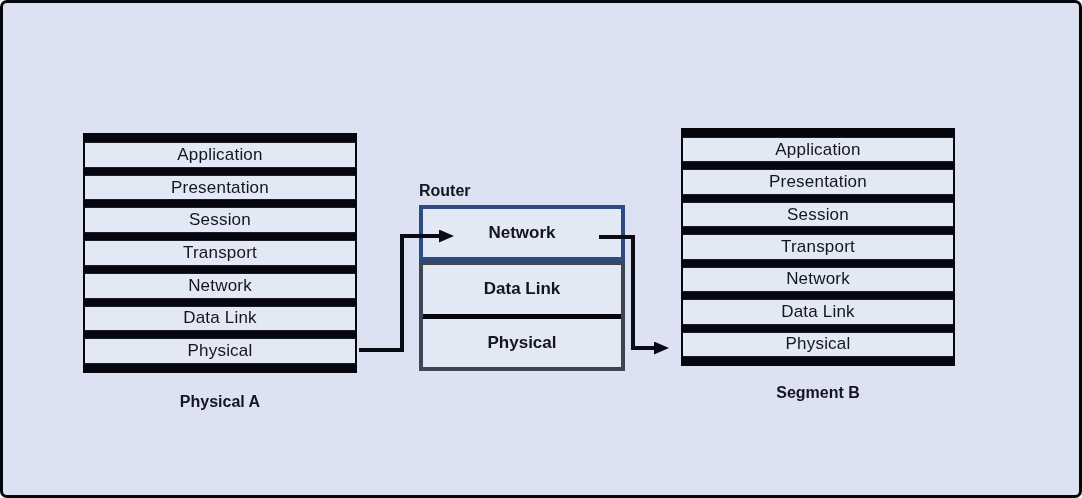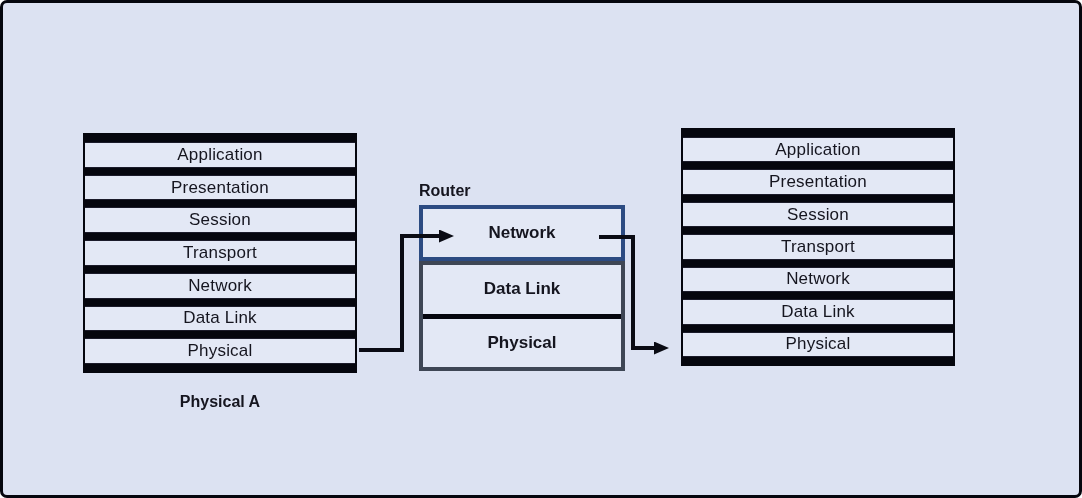--- a/index.html
+++ b/index.html
@@ -128,20 +128,21 @@
     <div class="hbar"></div>
     <div class="cell">Transport</div>
     <div class="hbar"></div>
     <div class="cell">Network</div>
     <div class="hbar"></div>
     <div class="cell">Data Link</div>
     <div class="hbar"></div>
     <div class="cell">Physical</div>
     <div class="hbar edge"></div>
   </div>
+  <div class="seg-label" id="seg-b-label">Segment B</div>
 
   <div id="router-title">Router</div>
   <div class="router-net">Network</div>
   <div class="router-lower">
     <div class="rcell">Data Link</div>
     <div class="rdivider"></div>
     <div class="rcell">Physical</div>
   </div>
 
   <svg id="arrow-layer" viewBox="0 0 1082 498" xmlns="http://www.w3.org/2000/svg">

